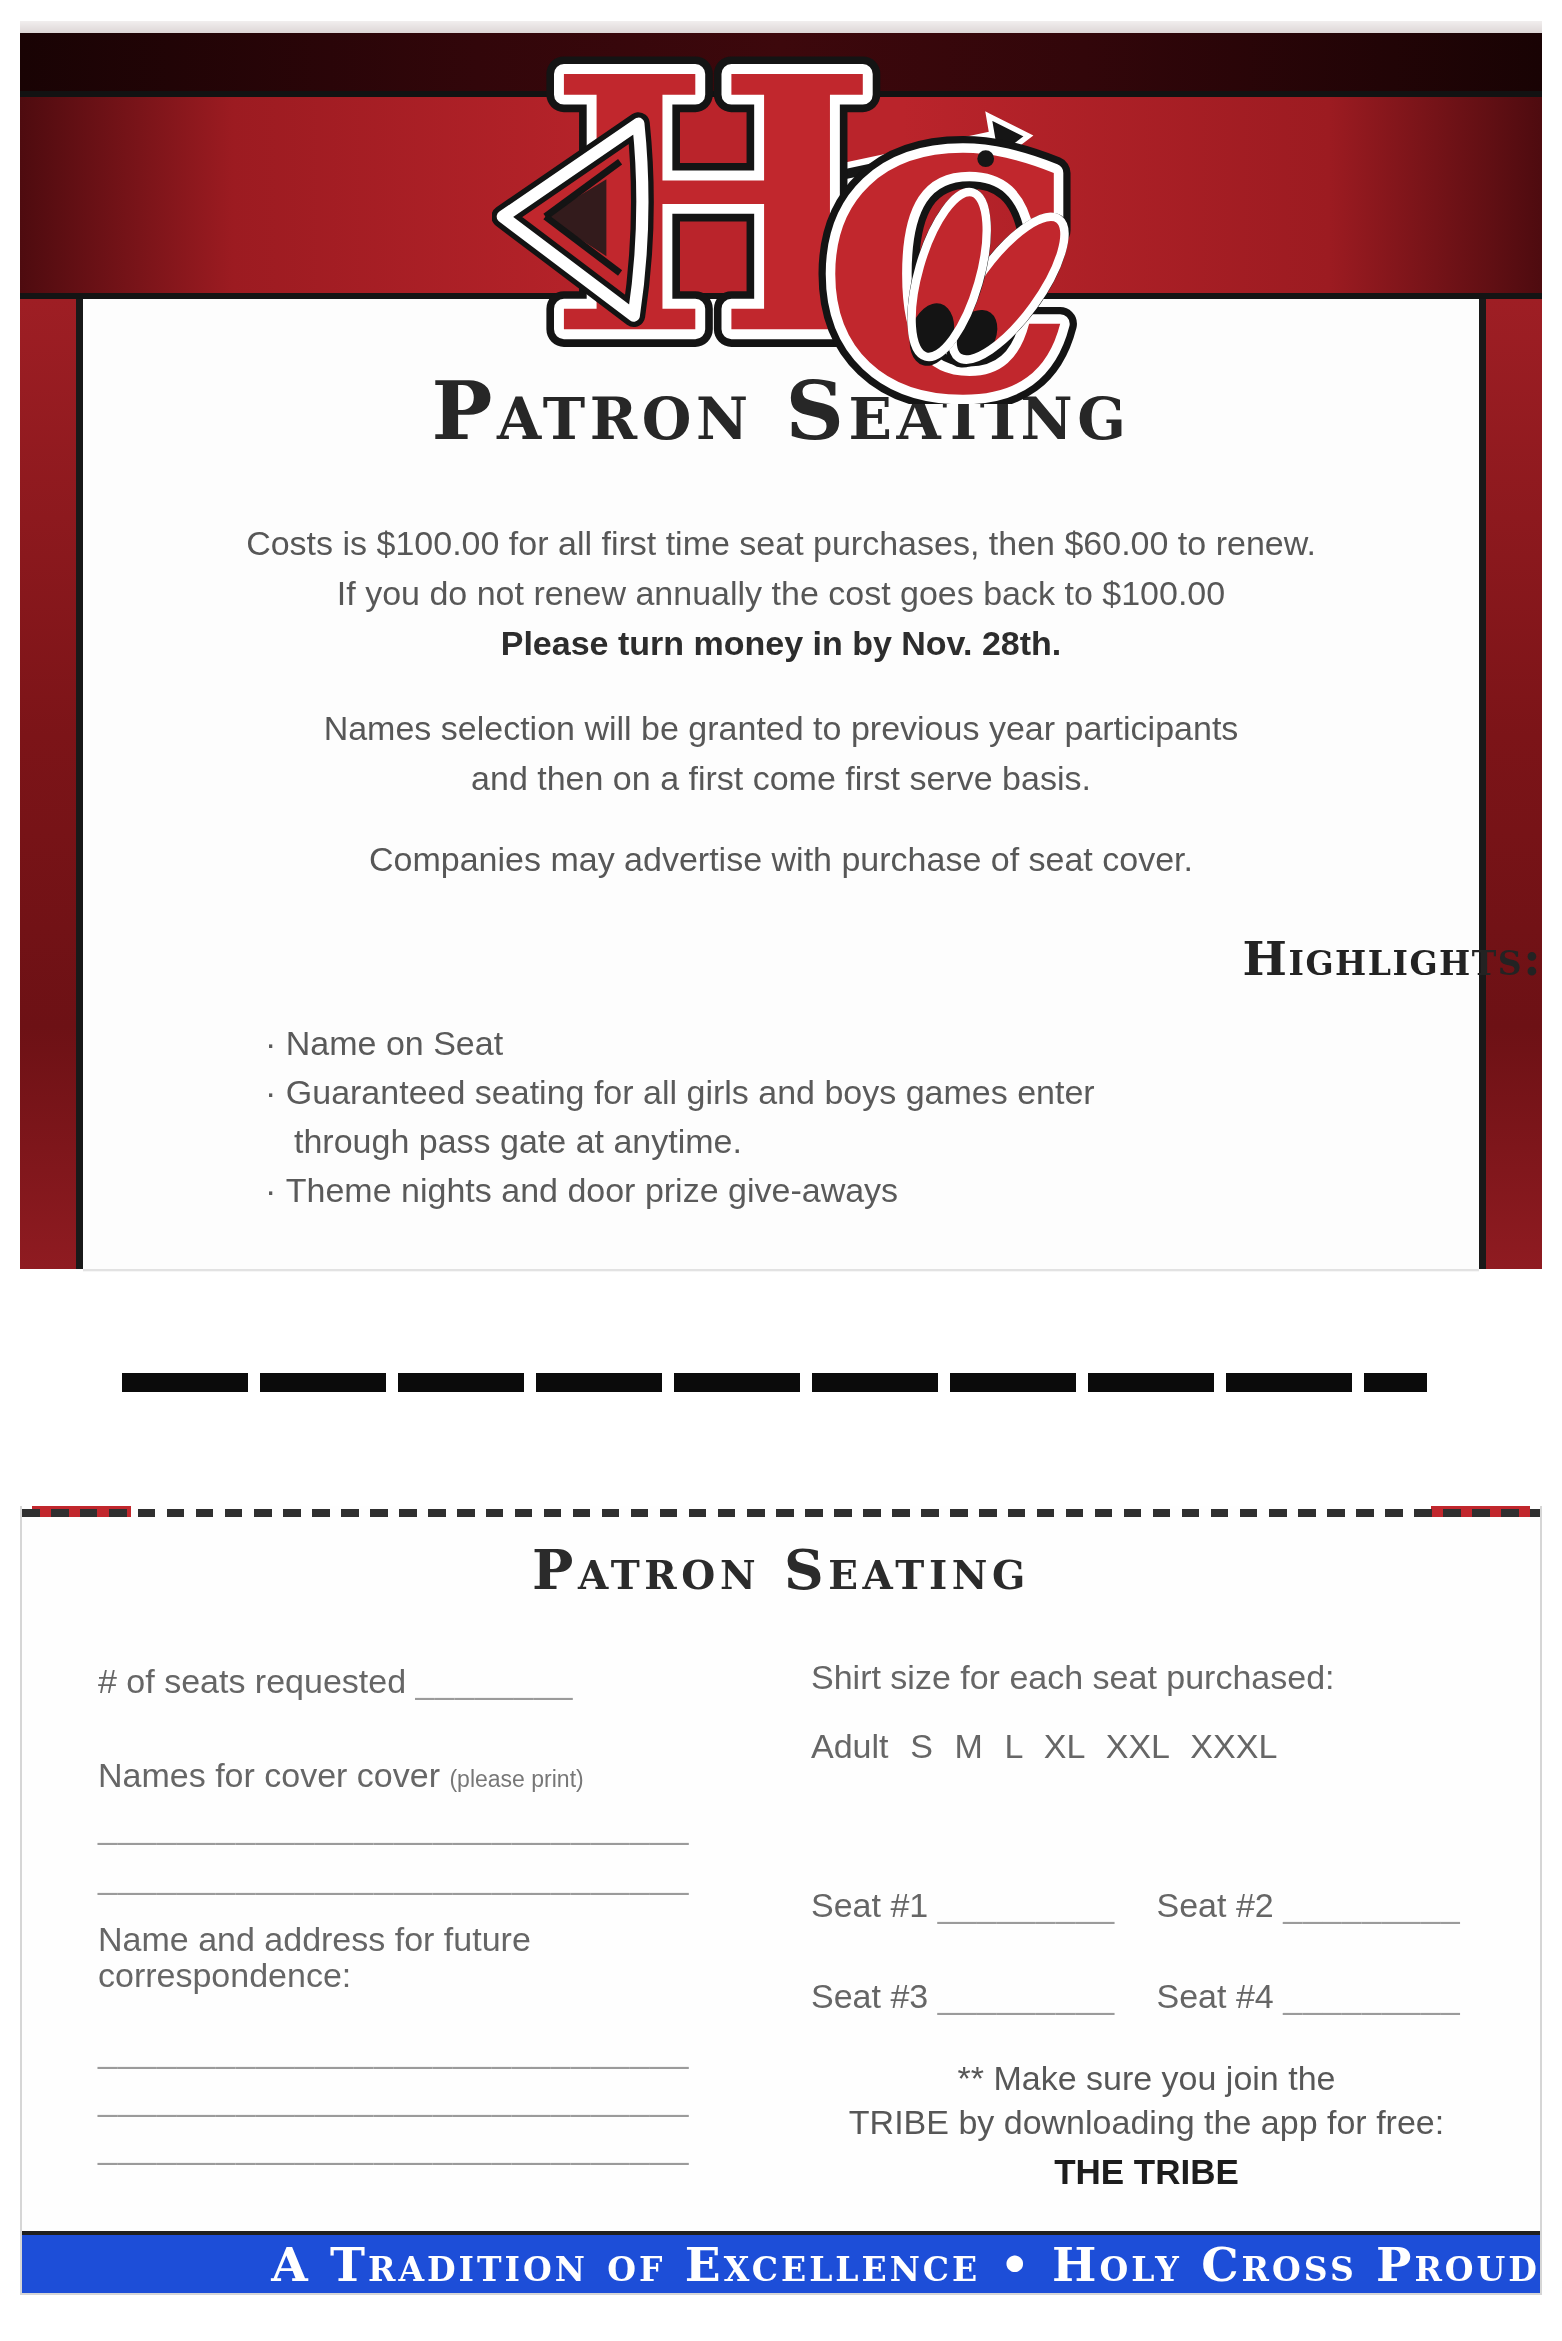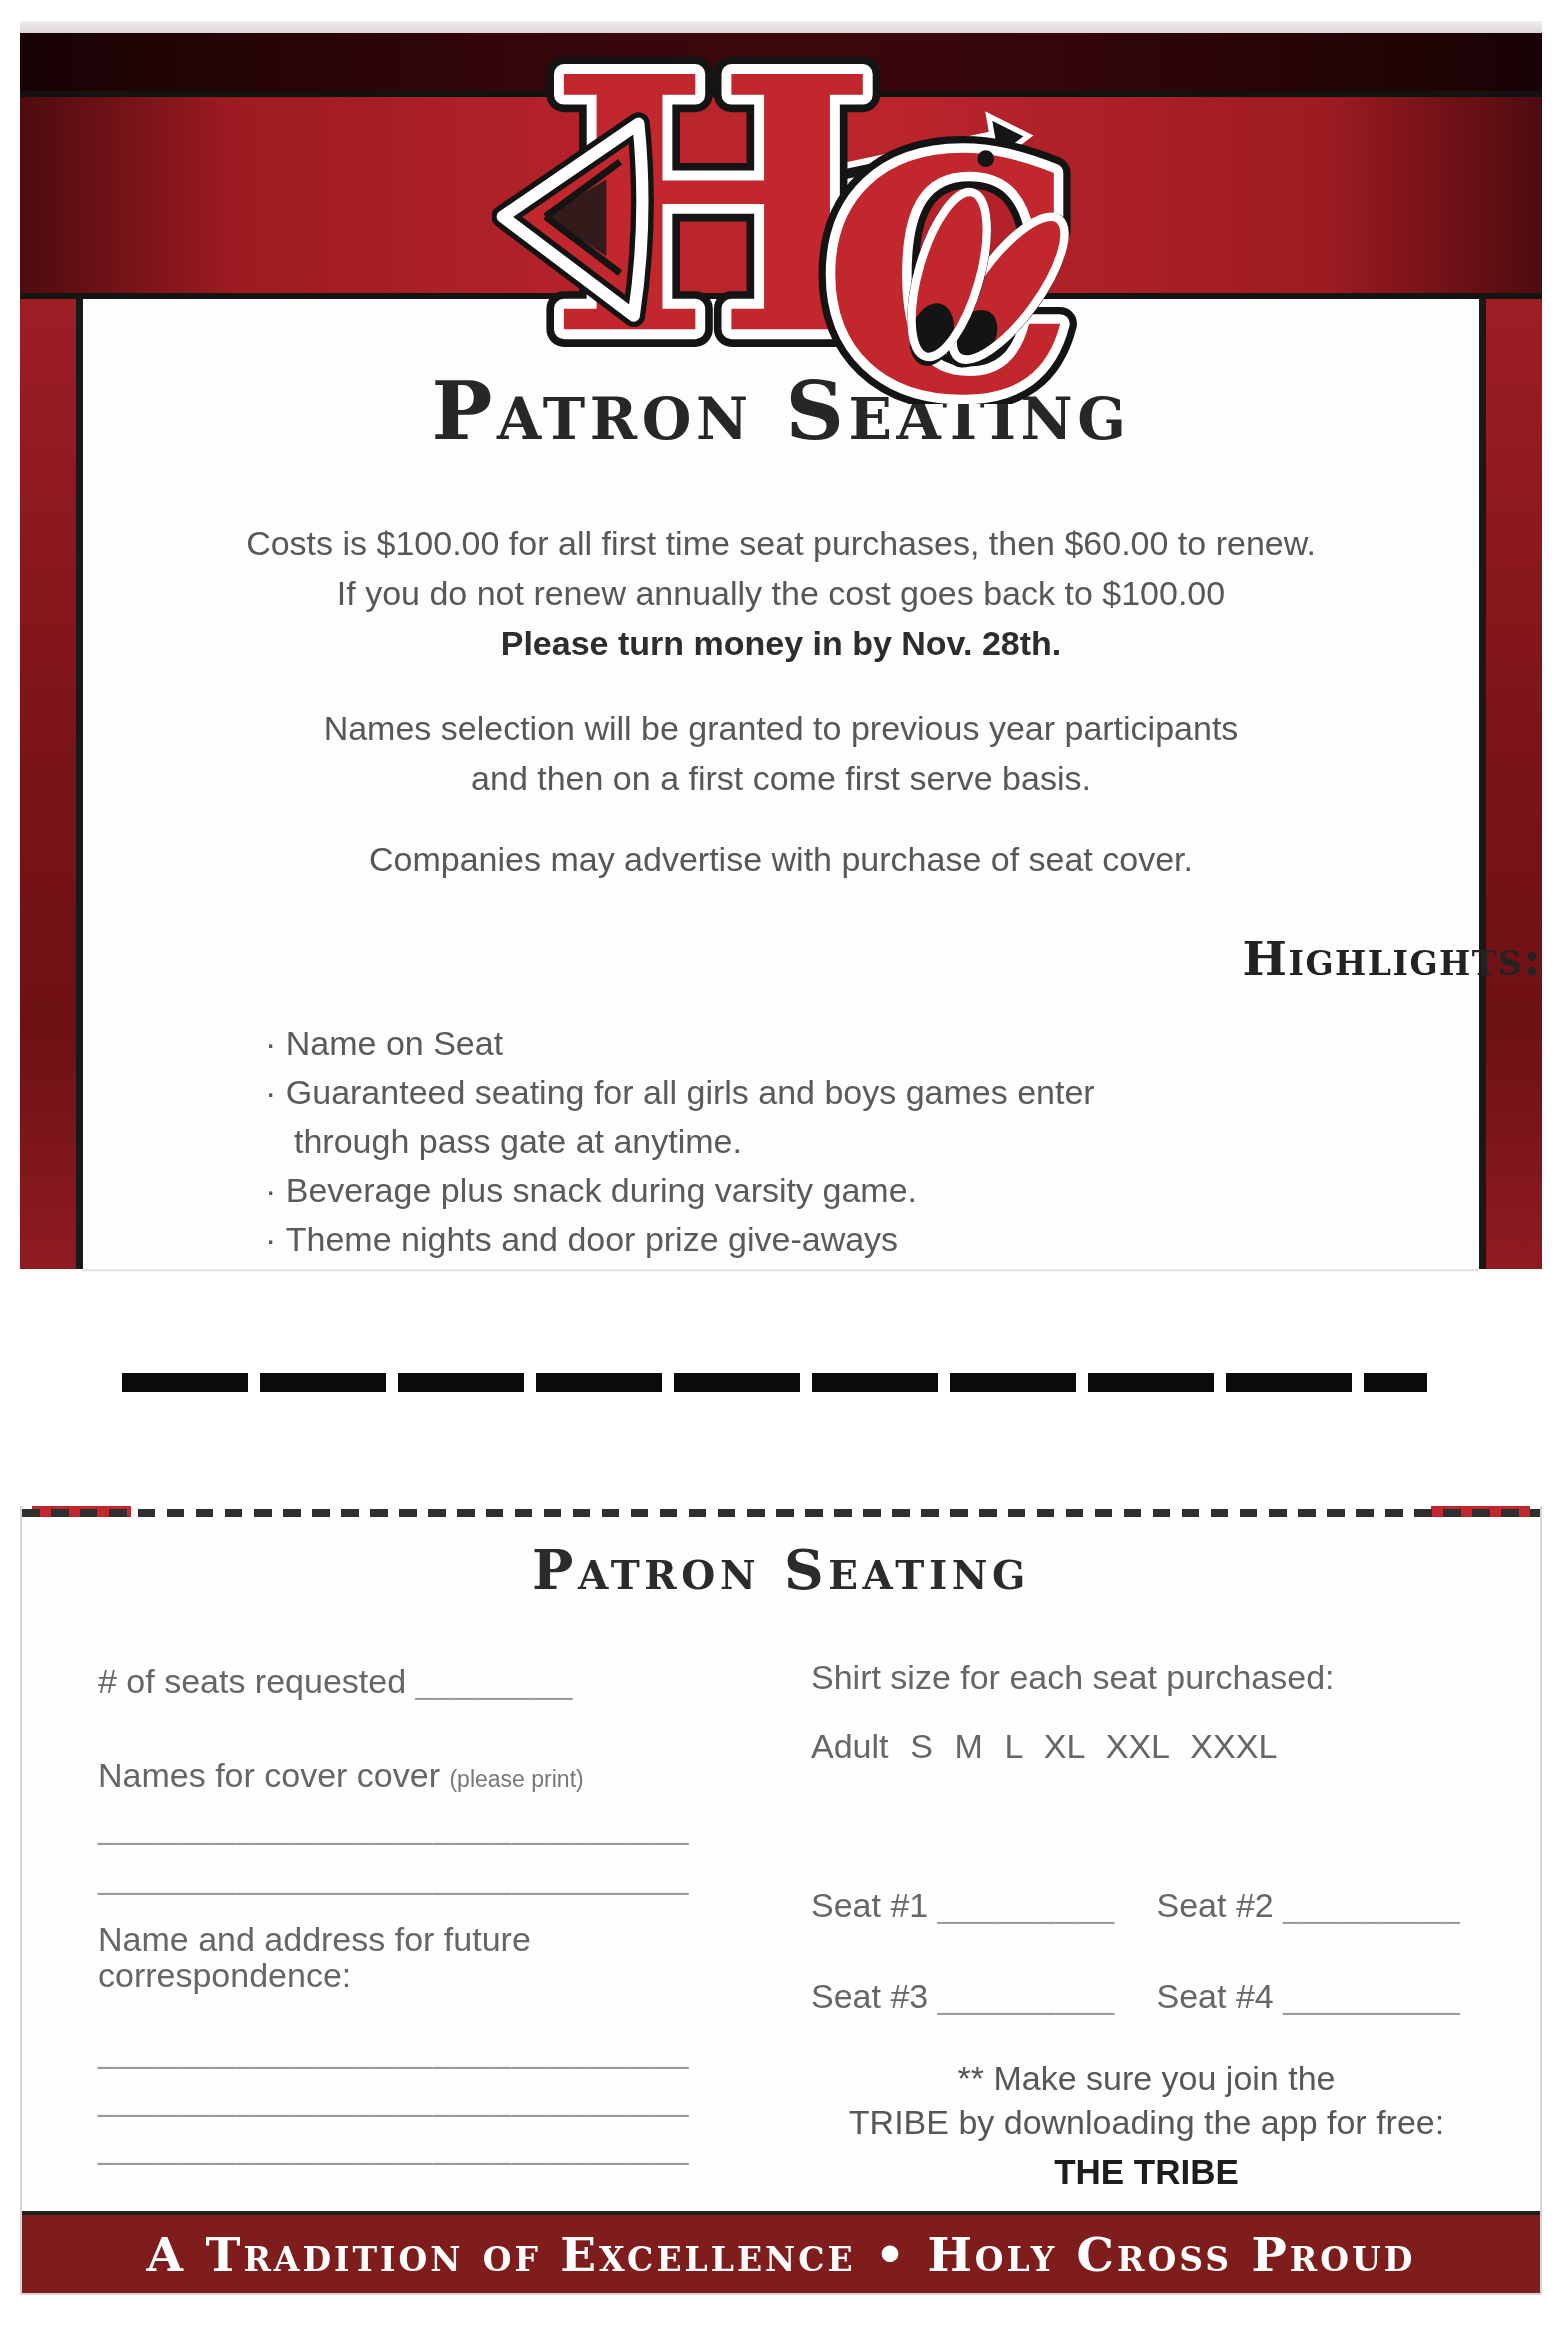--- a/index.html
+++ b/index.html
@@ -61,22 +61,22 @@
   .blank{color:#9b9b9b;letter-spacing:0.8px;}
   .note{font-size:23px;color:#777;}
   .writeline{position:absolute;left:76px;color:#9b9b9b;font-size:34px;letter-spacing:0.8px;white-space:nowrap;}
   .addr{white-space:normal;width:473px;line-height:36px;}
   .sizes{word-spacing:12.2px;}
   .sb{margin-right:32px;}
   .tribe{position:absolute;left:766px;width:717px;text-align:center;color:#575757;
          font-size:34px;line-height:44px;}
   .tribeapp{position:absolute;left:766px;width:717px;text-align:center;color:#1d1d1d;
             font-weight:bold;font-size:35px;}
-  .foot{position:absolute;left:0;right:0;bottom:0;height:82px;box-sizing:border-box;
-        background:#7f1d1d;border-top:4.6px solid #202020;display:flex;align-items:center;justify-content:center;}
+  .foot{position:absolute;left:0;right:0;bottom:0;height:62px;box-sizing:border-box;
+        background:#1d4ed8;border-top:4.6px solid #202020;display:flex;align-items:center;justify-content:flex-end;}
   .foot span{font-family:"DejaVu Serif","Liberation Serif",serif;font-variant-caps:small-caps;
              font-weight:600;font-size:47px;letter-spacing:3px;color:#fff;}
 </style>
 </head>
 <body>
 
 <div class="page">
 
   <section class="card1">
     <div class="strip-top"></div>
@@ -102,21 +102,20 @@
     </div>
 
     <div class="para p3">
       <div>Companies may advertise with purchase of seat cover.</div>
     </div>
 
     <h2 class="hl">Highlights:</h2>
     <ul class="bullets">
       <li>Name on Seat</li>
       <li>Guaranteed seating for all girls and boys games enter through pass gate at anytime.</li>
-      <li>Beverage plus snack during varsity game.</li>
       <li>Theme nights and door prize give-aways</li>
     </ul>
   </section>
 
   <svg class="logo" viewBox="0 0 790 470">
 
     <g>
       <line x1="90" y1="248" x2="680" y2="122" stroke="#ffffff" stroke-width="30"></line>
       <line x1="90" y1="248" x2="680" y2="122" stroke="#161616" stroke-width="13"></line>
       <polygon points="652,92 704,118 662,150" fill="#151515" stroke="#ffffff" stroke-width="7"></polygon>

